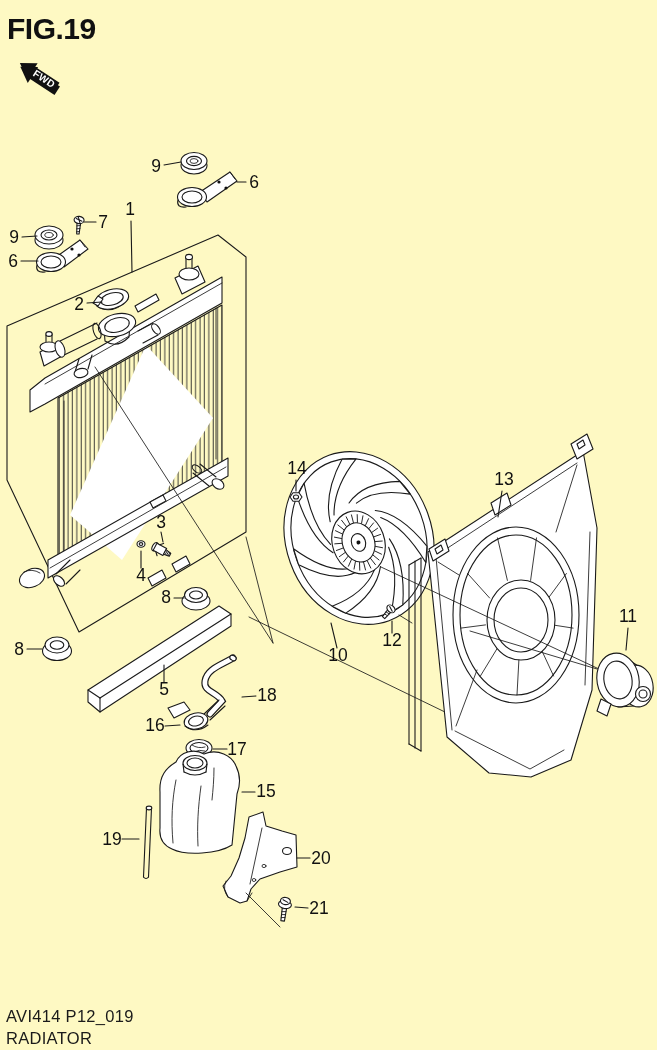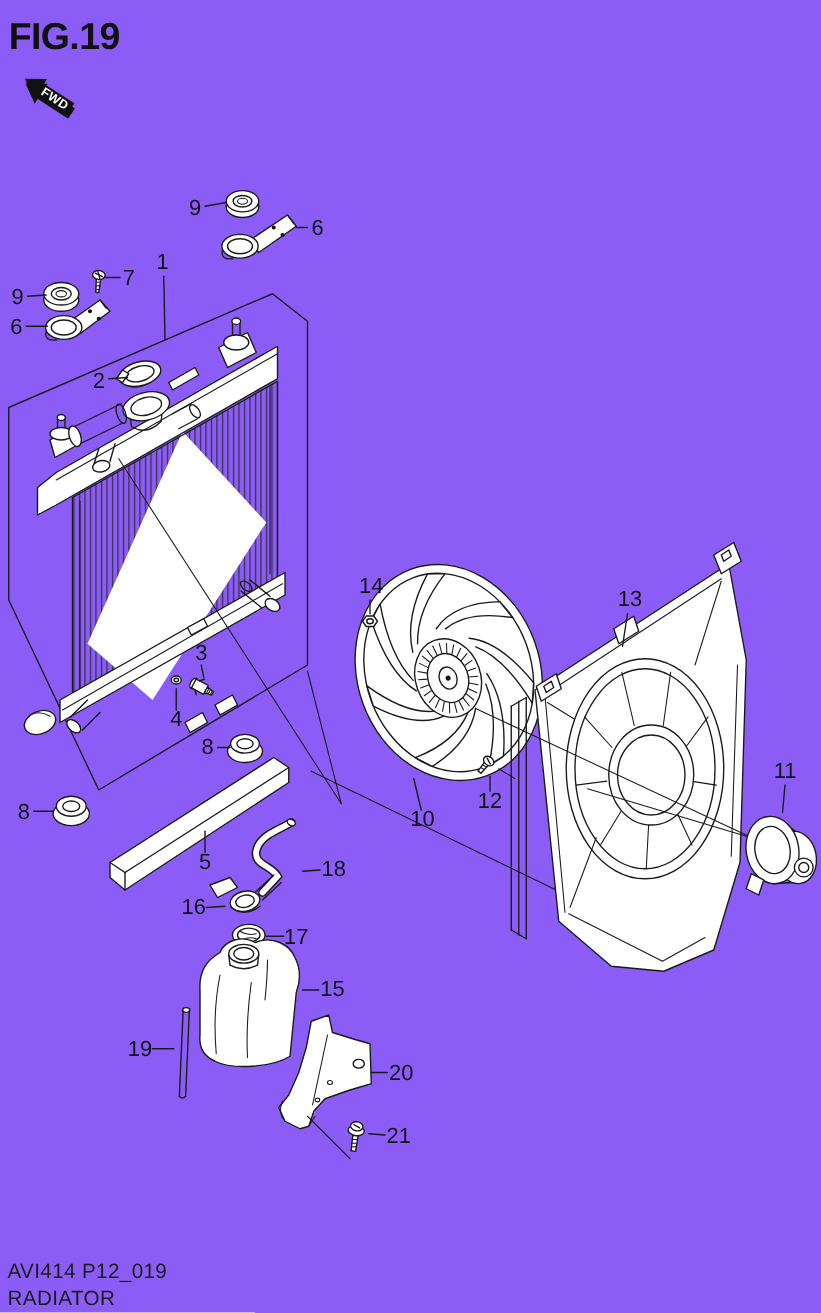--- a/index.html
+++ b/index.html
@@ -1,16 +1,16 @@
 <!DOCTYPE html>
 <html><head>
 <meta charset="utf-8">
 <style>
   html,body{margin:0;padding:0;background:#fff;}
-  .page{position:relative;width:657px;height:1050px;background:#8b5cf6;overflow:hidden;}
+  .page{position:relative;width:657px;height:1050px;background:#fef9c3;overflow:hidden;}
   svg text{font-family:"Liberation Sans",sans-serif;}
   .callout{font-size:17.5px;fill:#111;text-anchor:middle;}
   .ln{fill:none;stroke:#1a1a1a;stroke-width:1.1;stroke-linecap:round;stroke-linejoin:round;}
   .wf{fill:#fff;stroke:#1a1a1a;stroke-width:1.1;stroke-linejoin:round;stroke-linecap:round;}
   .thin{stroke-width:0.85;}
   .k{fill:#111;stroke:none;}
   .fig{font-size:30px;font-weight:bold;fill:#111;letter-spacing:-0.5px;}
   .foot{font-size:16.5px;fill:#1a1a1a;letter-spacing:0.3px;}
   .fwd{font-size:10px;font-weight:bold;fill:#fff;letter-spacing:0.4px;}
 </style>

